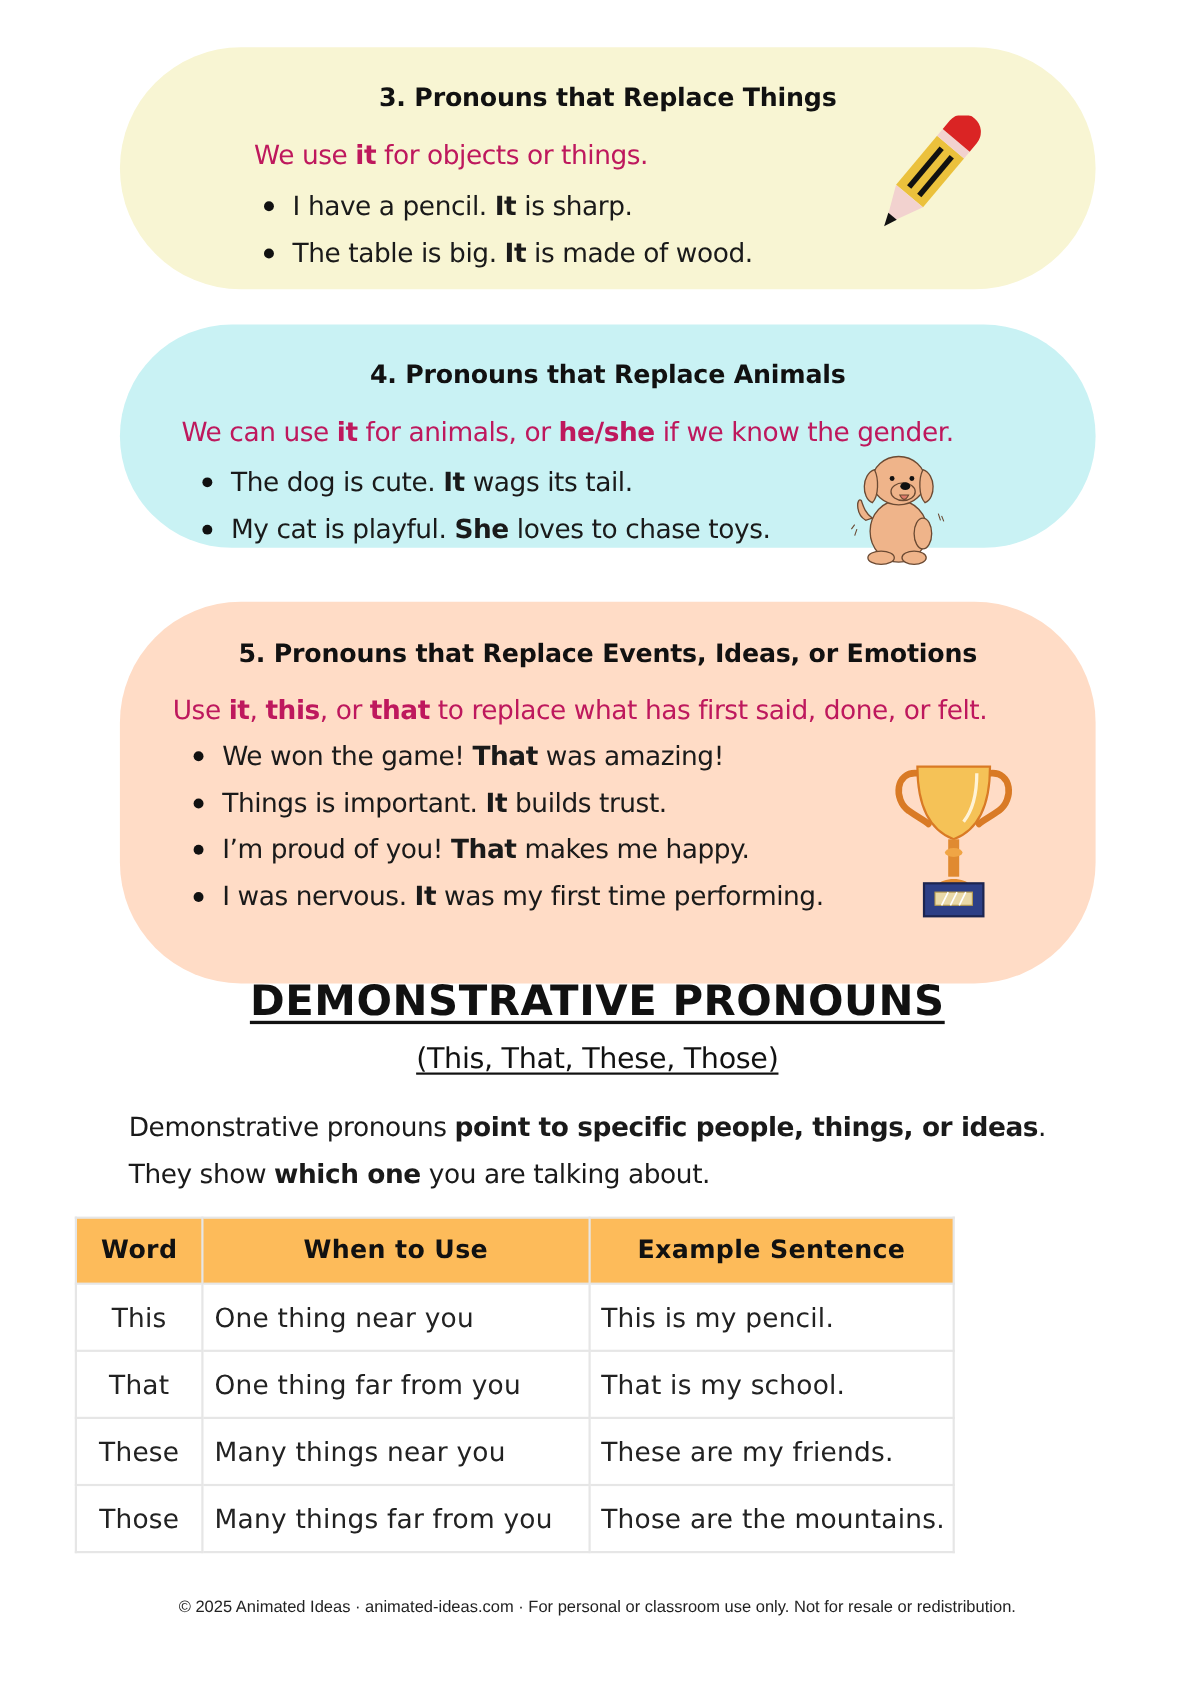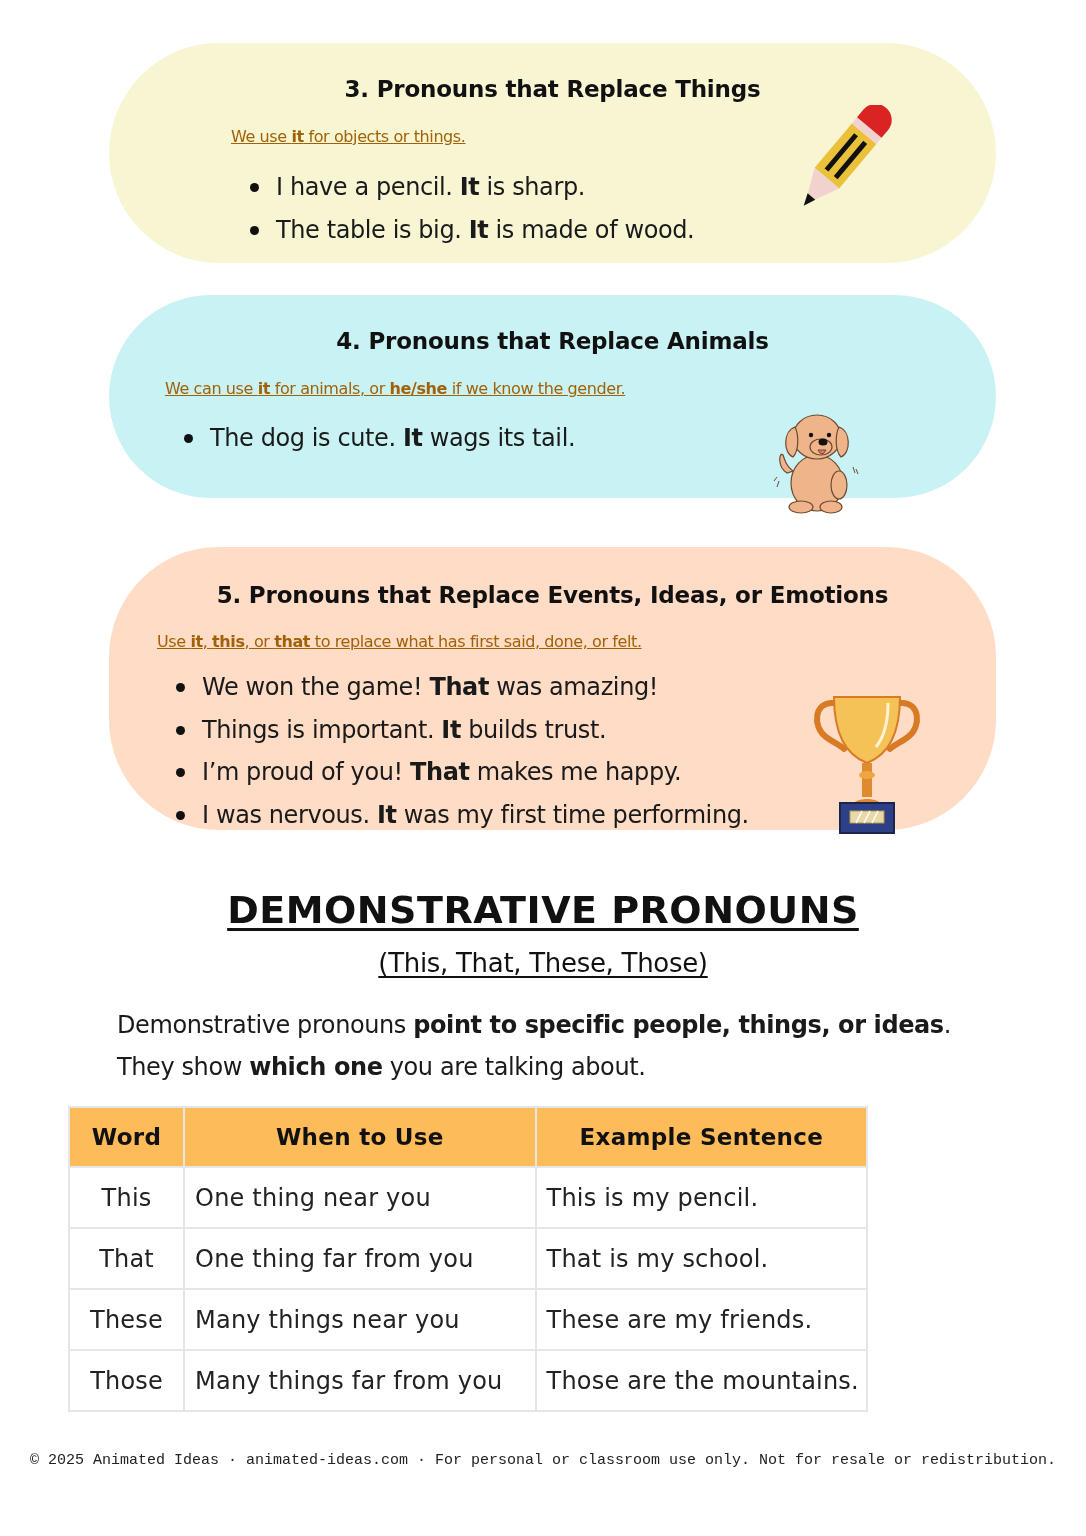--- a/index.html
+++ b/index.html
@@ -5,28 +5,28 @@
   * { box-sizing: border-box; margin: 0; padding: 0; }
   html, body { width: 1086px; height: 1536px; background: #ffffff; }
   body { font-family: "DejaVu Sans", sans-serif; color: #1a1a1a; position: relative; overflow: hidden; }
 
   .pill {
     position: absolute; left: 109px; width: 887px;
     border-radius: 118px;
   }
   .pill-things  { top: 43px;  height: 220px; background: #f8f5d3; }
   .pill-animals { top: 295px; height: 203px; background: #c9f2f4; }
-  .pill-events  { top: 547px; height: 283px; background: #ffdcc6; border-radius: 110px; }
+  .pill-events  { top: 547px; height: 347px; background: #ffdcc6; border-radius: 110px; }
 
   .pill-title {
     position: absolute; left: 0; right: 0; text-align: center;
     font-weight: bold; font-size: 23px; letter-spacing: -0.2px; color: #111;
   }
   .pill-intro {
-    position: absolute; font-size: 16px; letter-spacing: -0.4px; color: #a16207; white-space: nowrap; text-decoration: underline;
+    position: absolute; font-size: 24px; letter-spacing: -0.4px; color: #be185d; white-space: nowrap;
   }
   .pill-list { position: absolute; list-style: none; }
   .pill-list li {
     position: relative; font-size: 24px; letter-spacing: -0.4px; height: 42.5px; line-height: 32px;
     padding-left: 26px; white-space: nowrap;
   }
   .pill-list li .bullet {
     position: absolute; left: 0; top: 12px; width: 9px; height: 9px; border-radius: 50%; background: #111;
   }
   b { font-weight: bold; }
@@ -59,30 +59,30 @@
     height: 61px; border: 2px solid #e6e6e6; color: #222; letter-spacing: 0.2px; white-space: nowrap;
   }
   .demo-table td.c-word { text-align: center; }
   .demo-table td.c-when, .demo-table td.c-ex { padding-left: 10px; }
   .col-word { width: 192px; }
   .col-when { width: 413px; }
   .col-ex { width: 345px; }
 
   .footer {
     position: absolute; left: 0; right: 0; top: 1452px; text-align: center;
-    font-family: Liberation Mono, monospace; font-size: 15px; color: #222;
+    font-family: Liberation Sans, sans-serif; font-size: 15px; color: #222;
   }
 </style>
 </head>
 <body>
 
 <div class="pill pill-things">
   <div class="pill-title" style="top:33px;">3. Pronouns that Replace Things</div>
   <div class="pill-intro" style="left:122px; top:84px;"><span>We use </span><b>it</b><span> for objects or things.</span></div>
-  <ul class="pill-list" style="left:141px; top:128px;">
+  <ul class="pill-list" style="left:131px; top:128px;">
     <li><span class="bullet"></span><span>I have a pencil. </span><b>It</b><span> is sharp.</span></li>
     <li><span class="bullet"></span><span>The table is big. </span><b>It</b><span> is made of wood.</span></li>
   </ul>
   <svg class="pill-art" style="left:656px; top:62px;" width="135" height="135" viewBox="0 0 135 135">
     <g transform="translate(67,67) rotate(-50)">
       <rect x="-8" y="-16" width="58" height="32" fill="#ebc13c"></rect>
       <rect x="-2" y="-8" width="46" height="5" fill="#111"></rect>
       <rect x="-2" y="4" width="46" height="5" fill="#111"></rect>
       <rect x="50" y="-16" width="8" height="32" fill="#f2d2cf"></rect>
       <path d="M58 -16 h10 a16 16 0 0 1 0 32 h-10 z" fill="#da2424"></path>
@@ -90,20 +90,21 @@
       <path d="M-32 -5 L-44 0 L-32 5 z" fill="#111"></path>
     </g>
   </svg>
 </div>
 
 <div class="pill pill-animals">
   <div class="pill-title" style="top:33px;">4. Pronouns that Replace Animals</div>
   <div class="pill-intro" style="left:56px; top:84px;"><span>We can use </span><b>it</b><span> for animals, or </span><b>he/she</b><span> if we know the gender.</span></div>
   <ul class="pill-list" style="left:75px; top:127px;">
     <li><span class="bullet"></span><span>The dog is cute. </span><b>It</b><span> wags its tail.</span></li>
+    <li><span class="bullet"></span><span>My cat is playful. </span><b>She</b><span> loves to chase toys.</span></li>
   </ul>
   <svg class="pill-art" style="left:664px; top:116px;" width="86" height="104" viewBox="0 0 86 104">
     <g stroke="#6b4a33" stroke-width="1.2" fill="#efb48a">
       <path d="M14 62 C4 56 6 40 10 44 C12 50 14 56 20 60 z"></path>
       <ellipse cx="44" cy="72" rx="26" ry="28"></ellipse>
       <ellipse cx="28" cy="96" rx="12" ry="6"></ellipse>
       <ellipse cx="58" cy="96" rx="11" ry="6"></ellipse>
       <ellipse cx="66" cy="74" rx="8" ry="14"></ellipse>
       <ellipse cx="44" cy="26" rx="24" ry="22"></ellipse>
       <path d="M22 16 C10 20 10 42 20 46 C26 40 26 24 22 16 z"></path>

